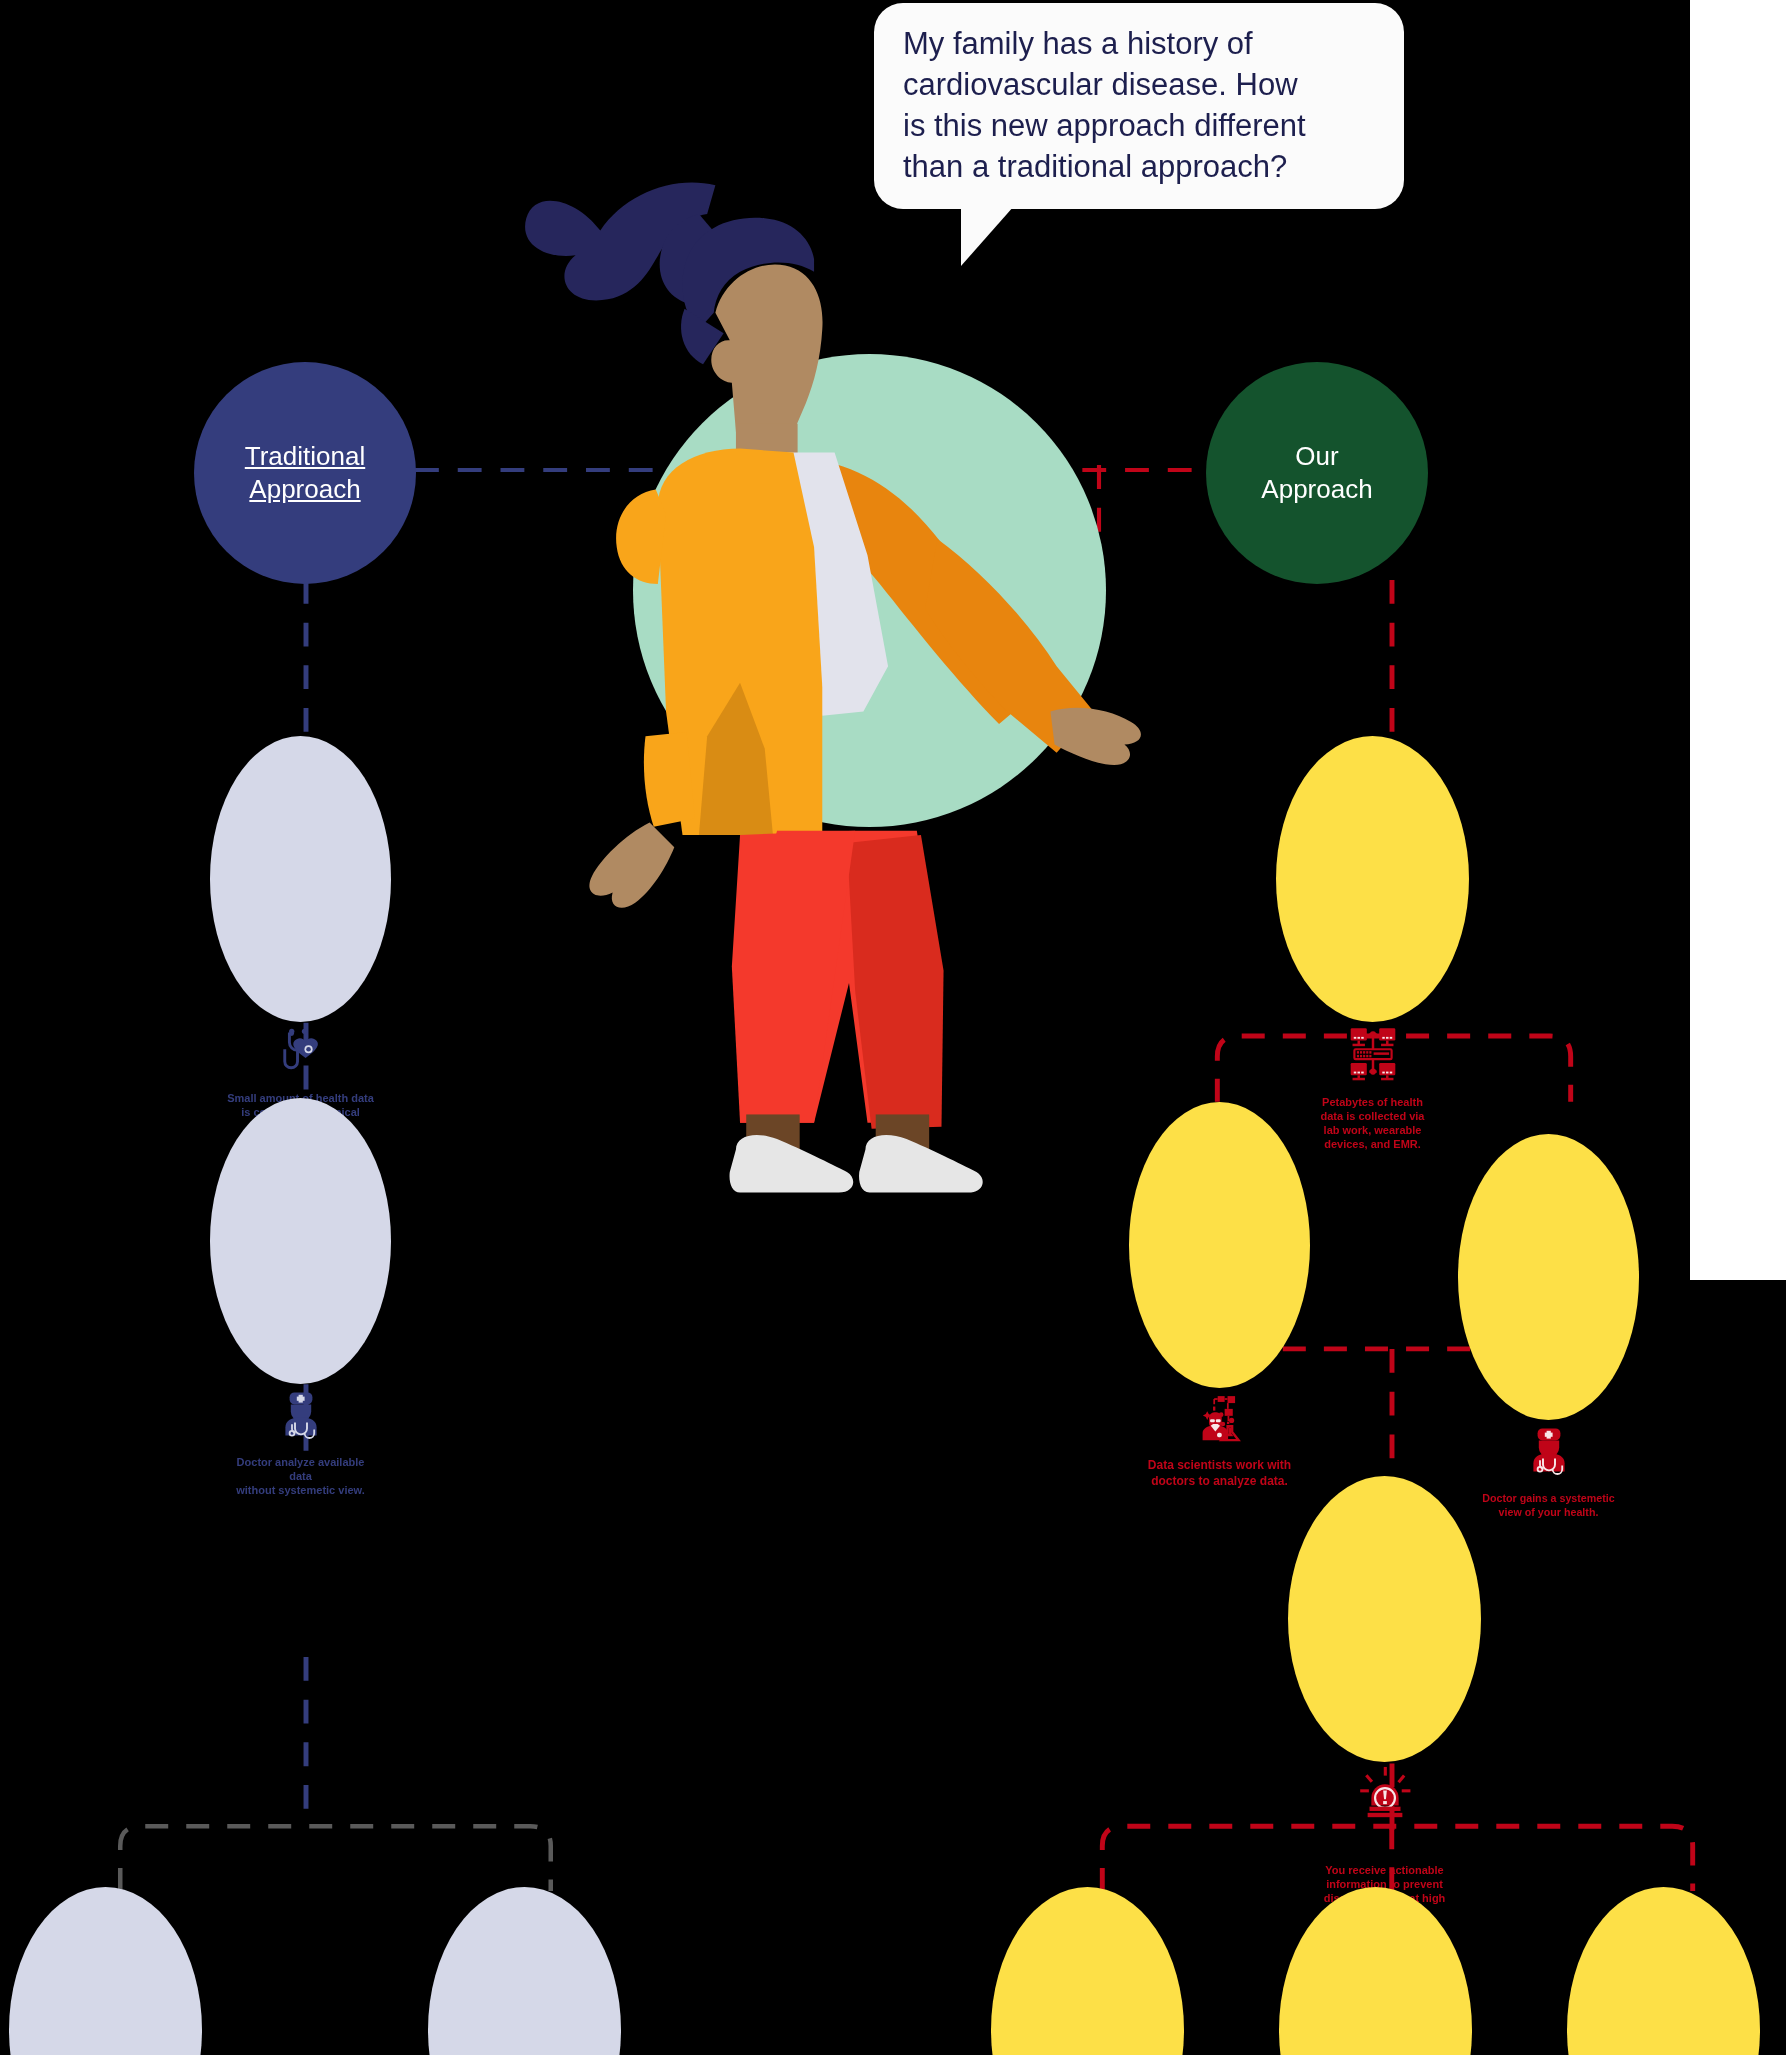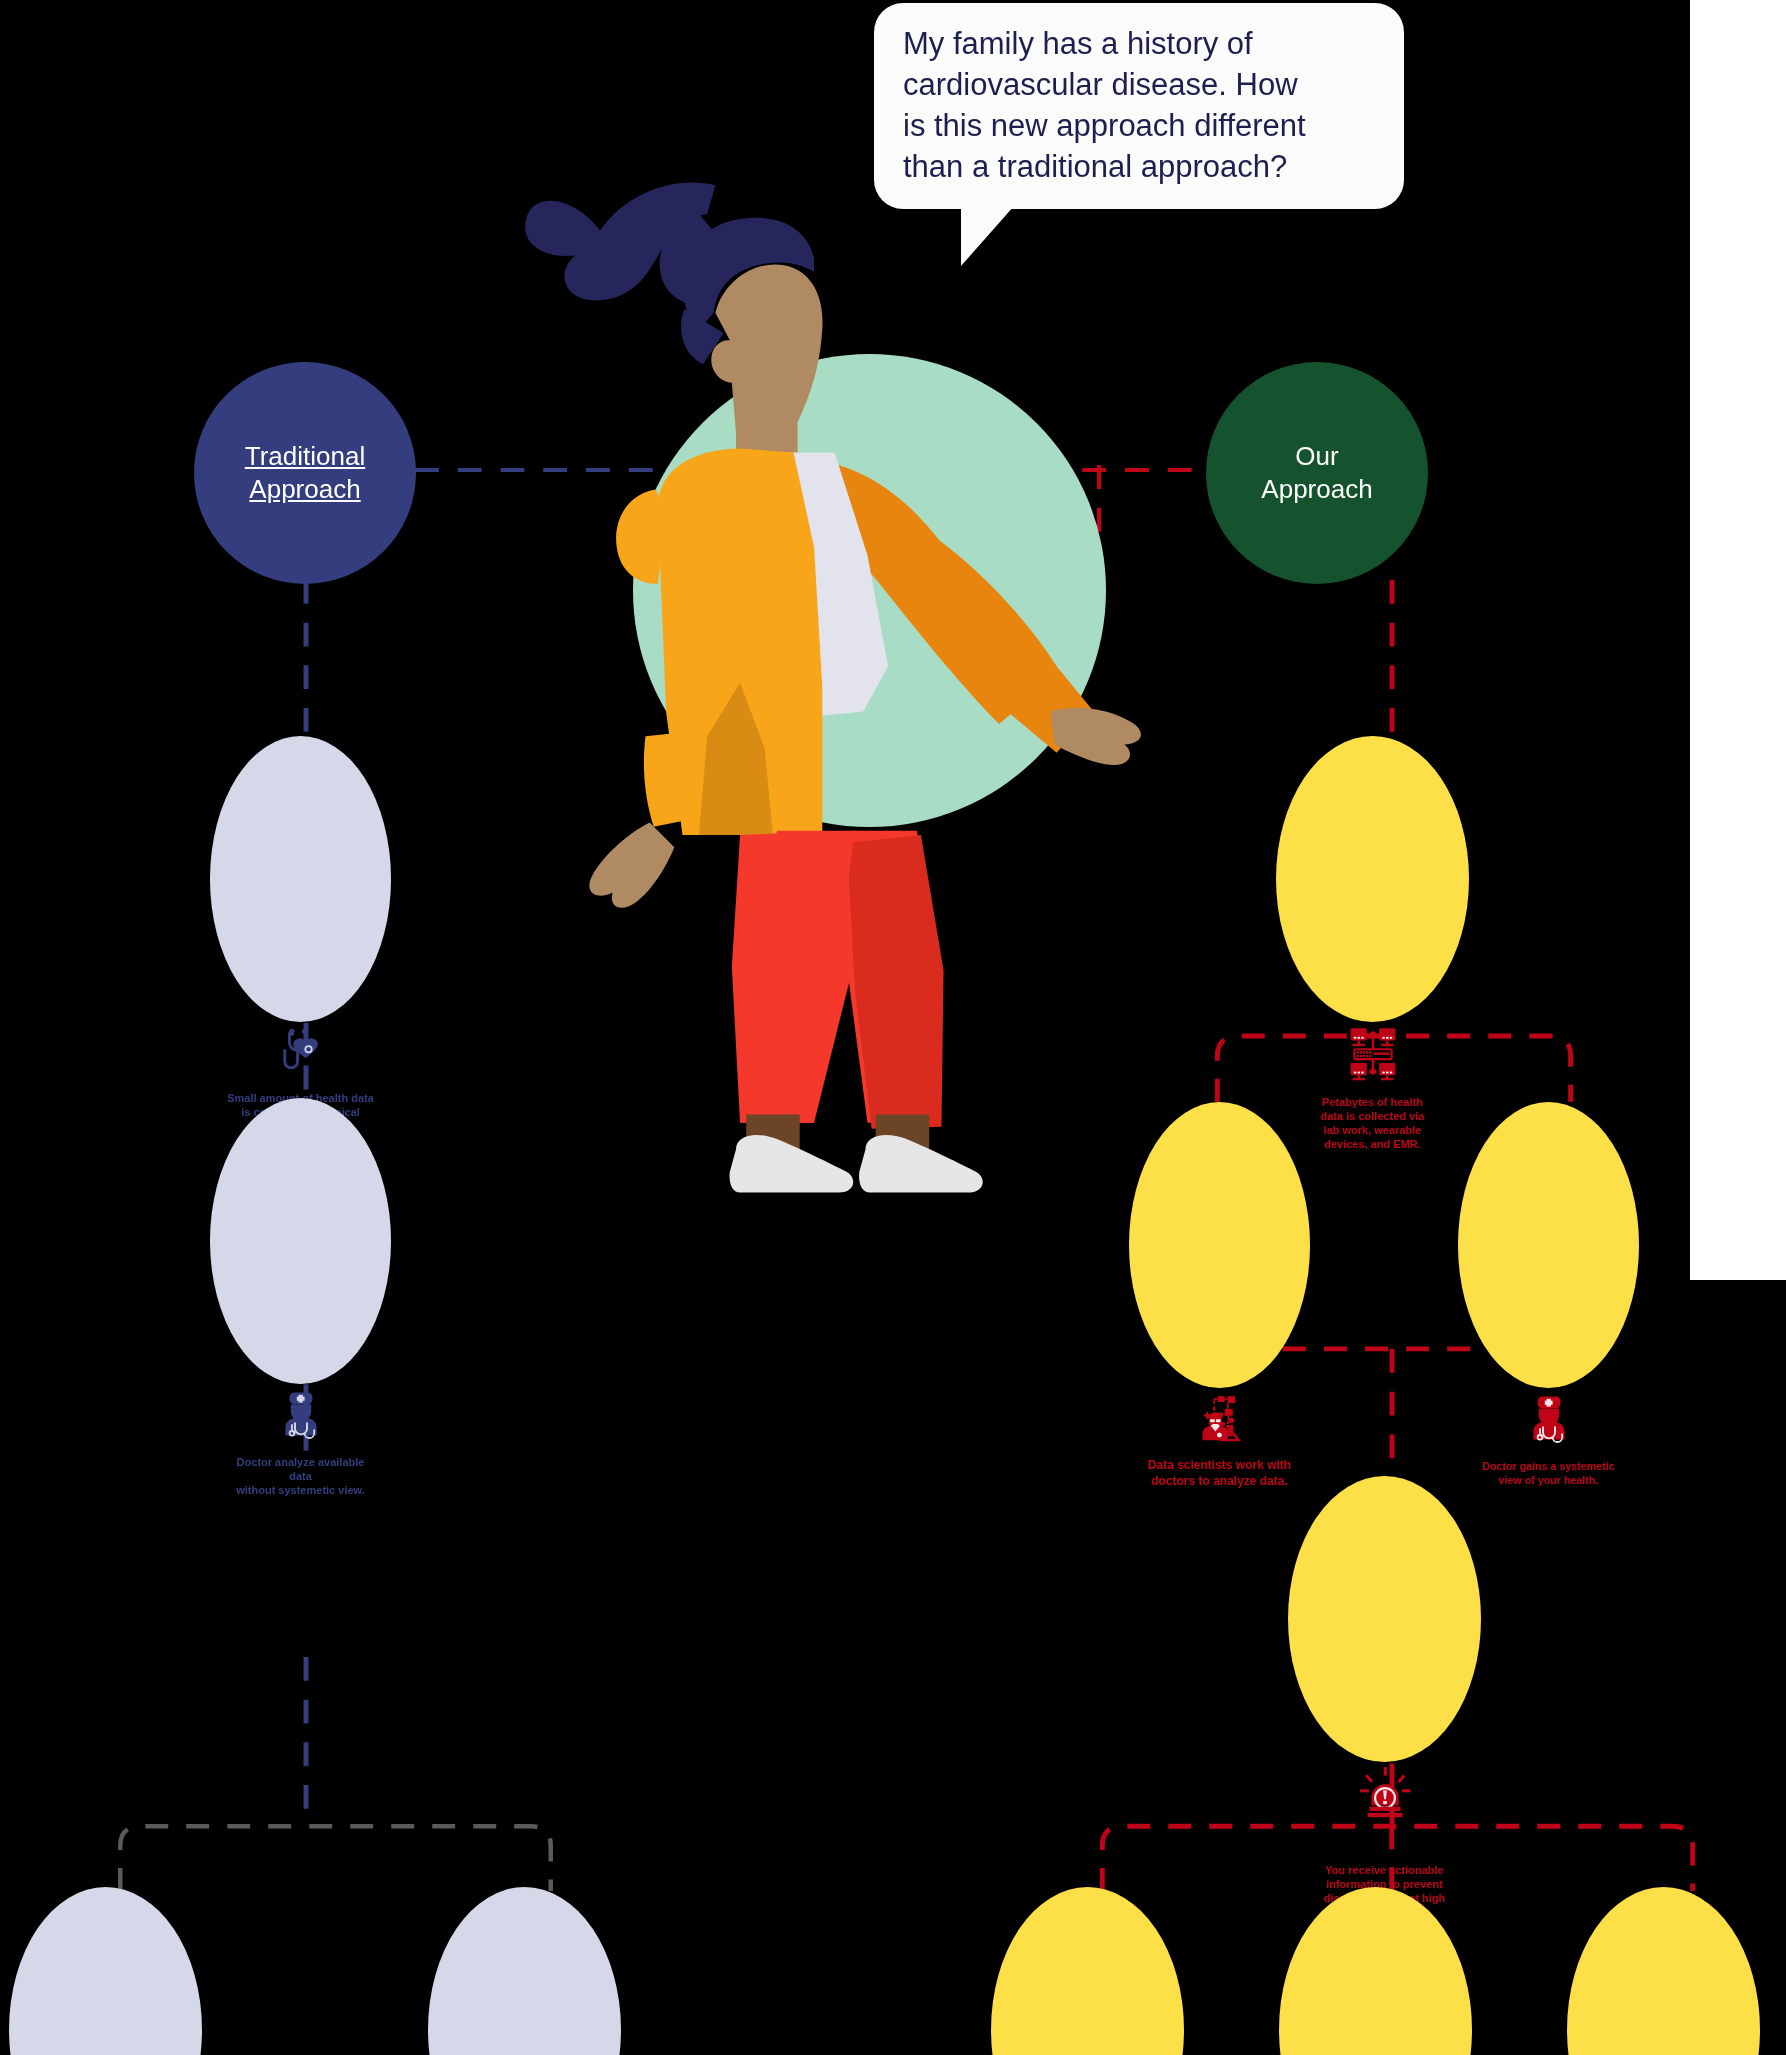--- a/index.html
+++ b/index.html
@@ -377,21 +377,21 @@
         <rect x="45" y="77" width="8" height="8" rx="3" fill="#f8e6e8"></rect>
 
         <path d="M63 66 h8 v10 l11 14 h-30 l11 -14 z" fill="none" stroke="#c00418" stroke-width="4"></path>
         <path d="M65 68 h4 v9 l4 6 h-12 l4 -6 z" fill="#c00418"></path>
       </svg>
     </span>
     <span class="caption" style="font-size:12px;">Data scientists work with
 doctors to analyze data.</span>
   </div>
 
-  <div class="node red" style="left:1458px; top:1102px; width:181px; height:181px;">
+  <div class="node red" style="left:1458px; top:1134px; width:181px; height:181px;">
     <span class="icon">
       <svg width="60" height="60" viewBox="0 0 100 100">
         <rect x="31" y="14" width="38" height="20" rx="8" fill="#c00418"></rect>
         <rect x="46" y="18" width="7" height="13" fill="#f8e6e8"></rect>
         <rect x="43" y="21" width="13" height="7" fill="#f8e6e8"></rect>
         <path d="M33 34 h34 v12 a17 17 0 0 1 -34 0 z" fill="#c00418"></path>
         <rect x="43" y="58" width="14" height="12" fill="#c00418"></rect>
         <path d="M24 72 c0 -10 10 -16 22 -16 h8 c12 0 22 6 22 16 v14 H24 z" fill="#c00418"></path>
         <path d="M40 64 v10 a10 10 0 0 0 20 0 v-10" fill="none" stroke="#f8e6e8" stroke-width="3.2"></path>
         <path d="M35 67 v8 a6 6 0 0 0 6 6" fill="none" stroke="#f8e6e8" stroke-width="3"></path>

